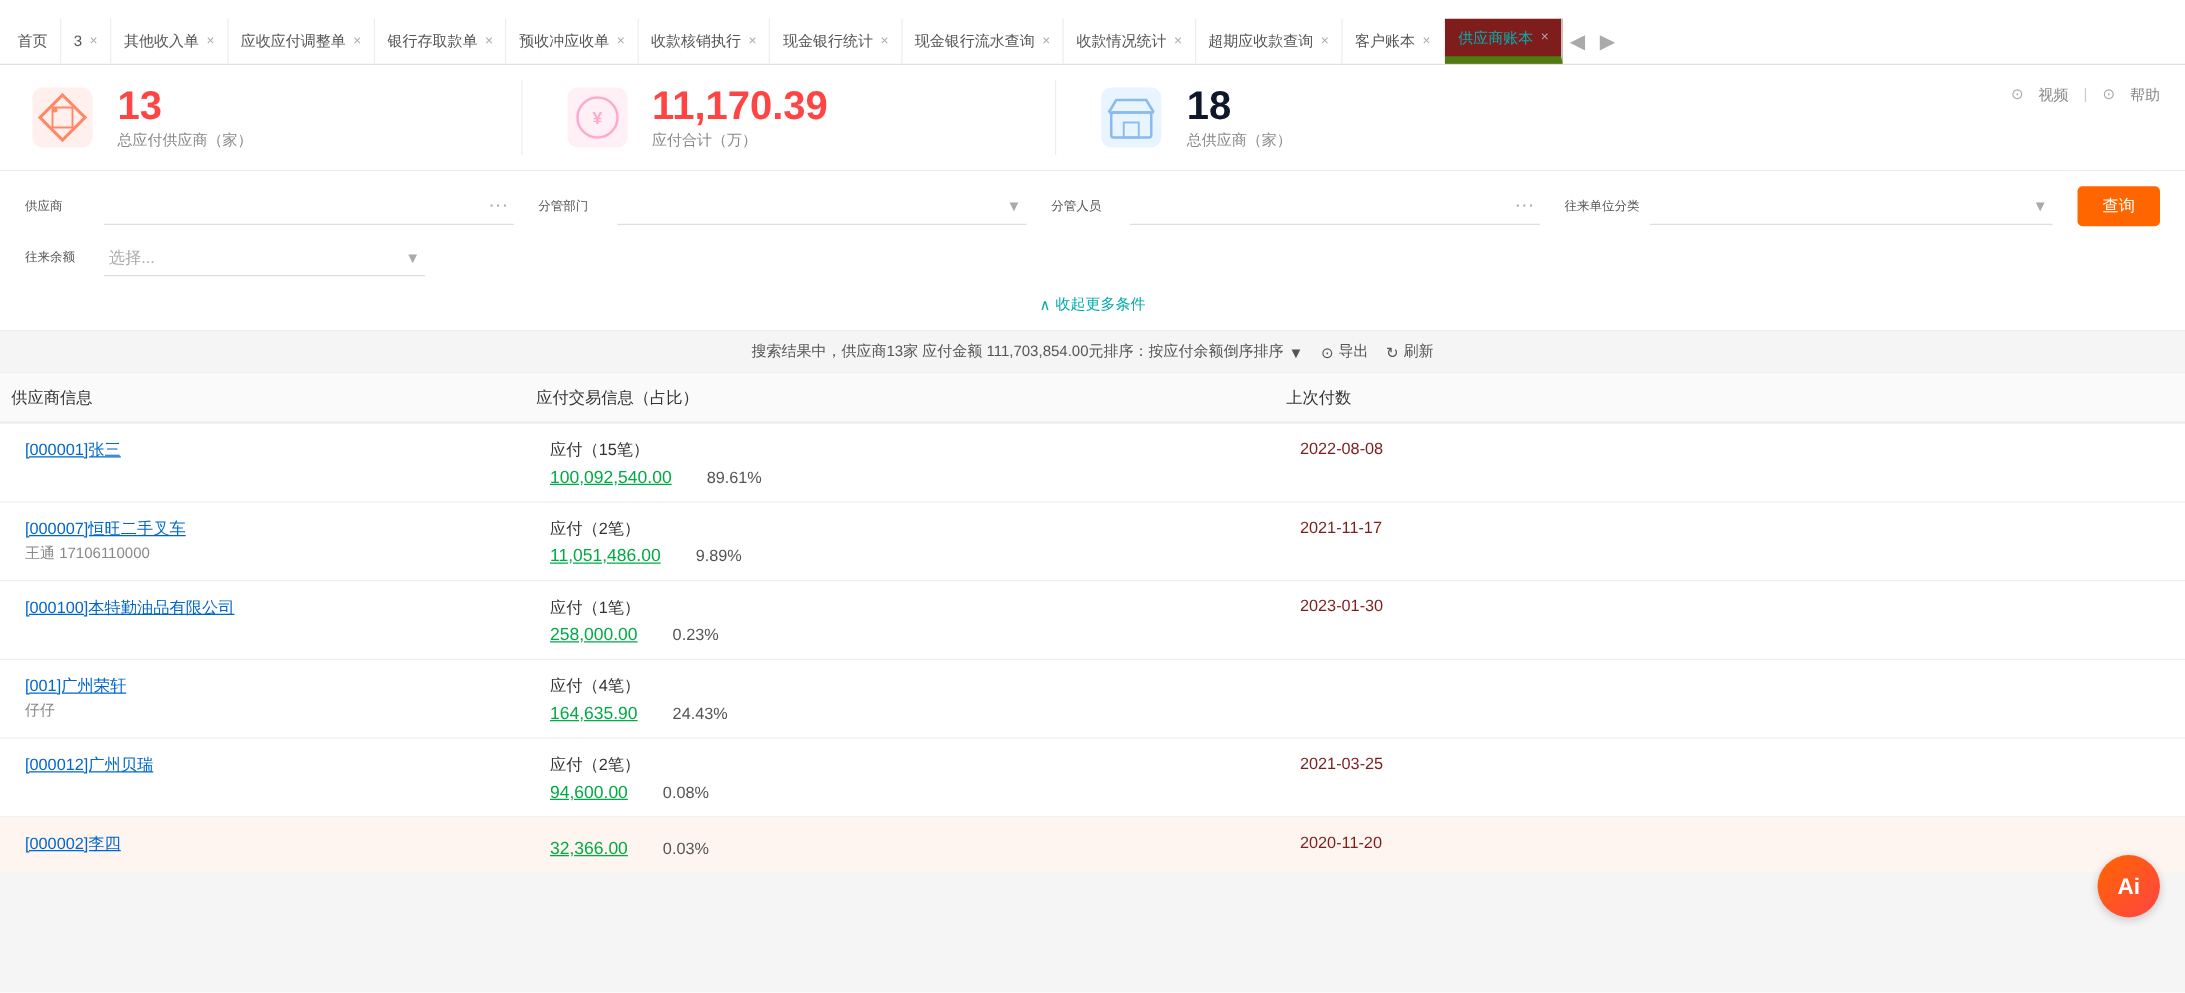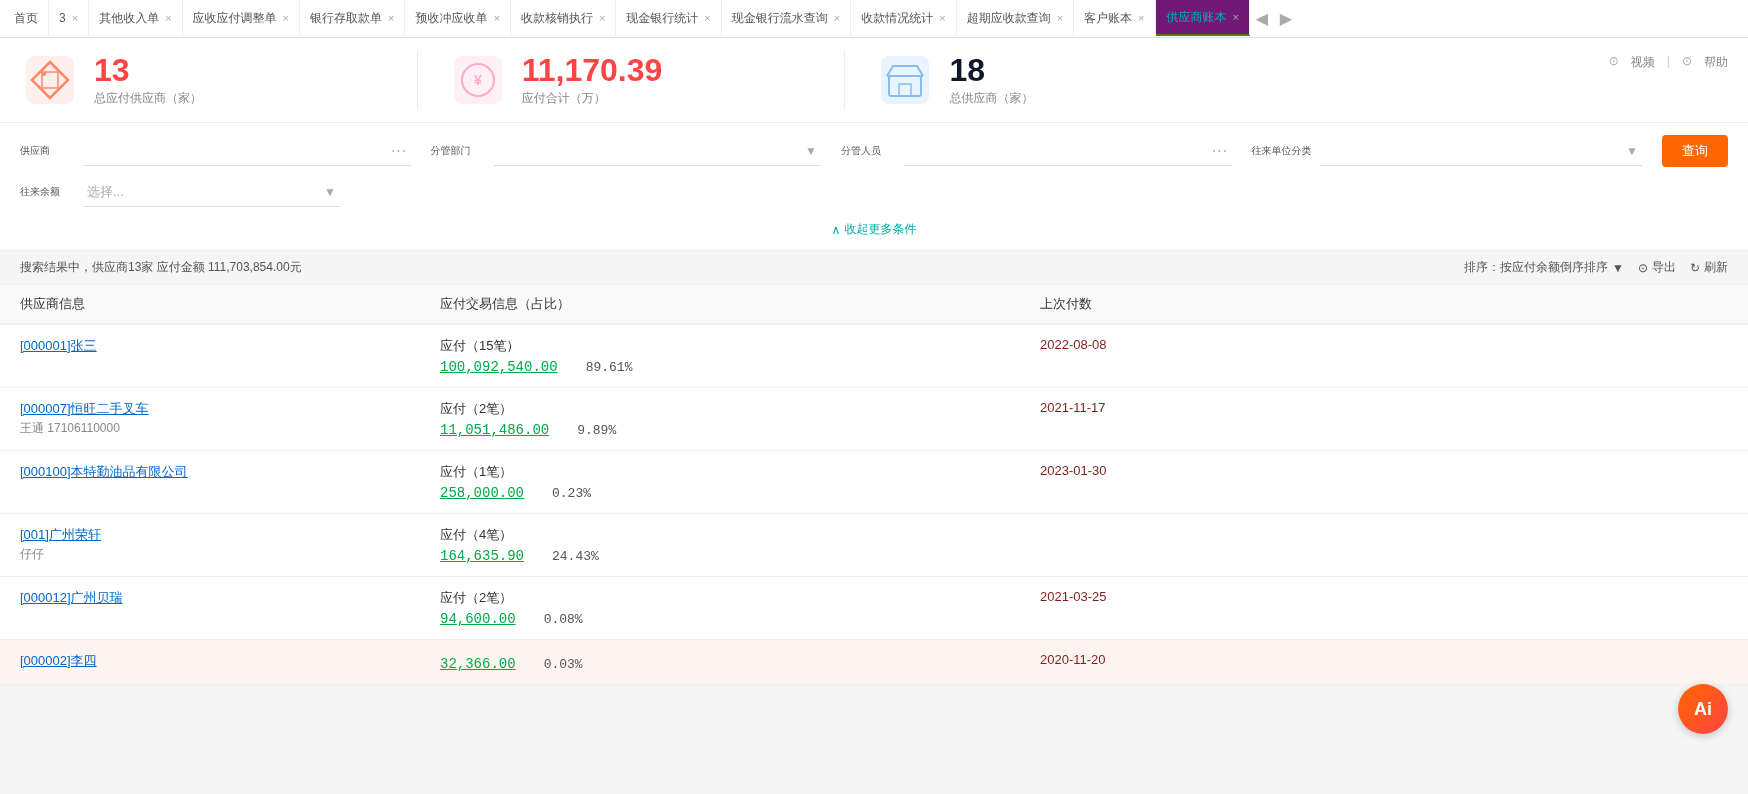--- a/index.html
+++ b/index.html
@@ -1,41 +1,41 @@
 <!DOCTYPE html>
 <html><head>
   <meta charset="utf-8">
   <style>
     * { box-sizing: border-box; margin: 0; padding: 0; }
     body { font-family: 'Microsoft YaHei', Arial, sans-serif; font-size: 13px; background: #f5f5f5; color: #333; overflow-x: hidden; }
 
     
     .nav-bar {
       display: flex;
-      align-items: flex-start;
+      align-items: flex-end;
       background: #fff;
       border-bottom: 1px solid #e0e0e0;
-      height: 38px;
+      height: 52px;
       padding: 0 4px;
       overflow: hidden;
     }
     .nav-tab {
       display: flex;
       align-items: center;
       padding: 0 10px;
       height: 36px;
       font-size: 12px;
       color: #555;
       cursor: pointer;
       white-space: nowrap;
       border-right: 1px solid #eee;
       flex-shrink: 0;
     }
     .nav-tab .close-x { margin-left: 6px; color: #aaa; font-size: 11px; }
-    .nav-tab.active { color: #00b0b0; border-bottom: 2px solid #4d7c0f; background: #701a75; padding-left: 11px; }
+    .nav-tab.active { color: #00b0b0; border-bottom: 6px solid #4d7c0f; background: #7f1d1d; padding-left: 11px; }
     .nav-arrow { width: 24px; height: 36px; display: flex; align-items: center; justify-content: center; cursor: pointer; color: #aaa; font-size: 16px; flex-shrink: 0; }
 
     
     .header-stats {
       display: flex;
       background: #fff;
       border-bottom: 1px solid #eee;
       padding: 12px 20px;
       align-items: center;
       justify-content: space-between;
@@ -142,21 +142,21 @@
       gap: 4px;
       padding: 4px 0;
     }
 
     
     .result-bar {
       background: #f5f5f5;
       padding: 8px 20px;
       display: flex;
       align-items: center;
-      justify-content: space-between;
+      justify-content: center;
       font-size: 12px;
       color: #555;
       border-bottom: 1px solid #eee;
     }
     .result-actions {
       display: flex;
       align-items: center;
       gap: 14px;
       color: #555;
     }
@@ -164,21 +164,21 @@
 
     
     .data-table {
       background: #fff;
       width: 100%;
     }
     .table-header {
       display: flex;
       background: #fafafa;
       border-bottom: 2px solid #eee;
-      padding: 10px 20px;
+      padding: 10px 9px;
       font-size: 13px;
       color: #333;
       font-weight: 500;
     }
     .col-supplier { flex: 0 0 420px; }
     .col-transaction { flex: 0 0 600px; }
     .col-lastpay { flex: 1; }
 
     .table-row {
       display: flex;
@@ -199,21 +199,21 @@
 
     .transaction-info { color: #333; font-size: 13px; }
     .transaction-amount {
       color: #00aa44;
       font-size: 14px;
       font-weight: 500;
       text-decoration: underline;
       cursor: pointer;
     }
     .transaction-percent { color: #555; font-size: 13px; margin-left: 20px; }
-    .transaction-row { display: flex; align-items: center; gap: 8px; margin-top: 4px; font-family: Liberation Mono, monospace; }
+    .transaction-row { display: flex; align-items: center; gap: 8px; margin-top: 4px; }
 
     .last-pay-date { color: #7f1d1d; font-size: 13px; }
 
     
     .table-scroll { overflow-y: auto; max-height: 460px; }
     .table-scroll::-webkit-scrollbar { width: 6px; }
     .table-scroll::-webkit-scrollbar-thumb { background: #ddd; border-radius: 3px; }
 
     
     .ai-badge {

